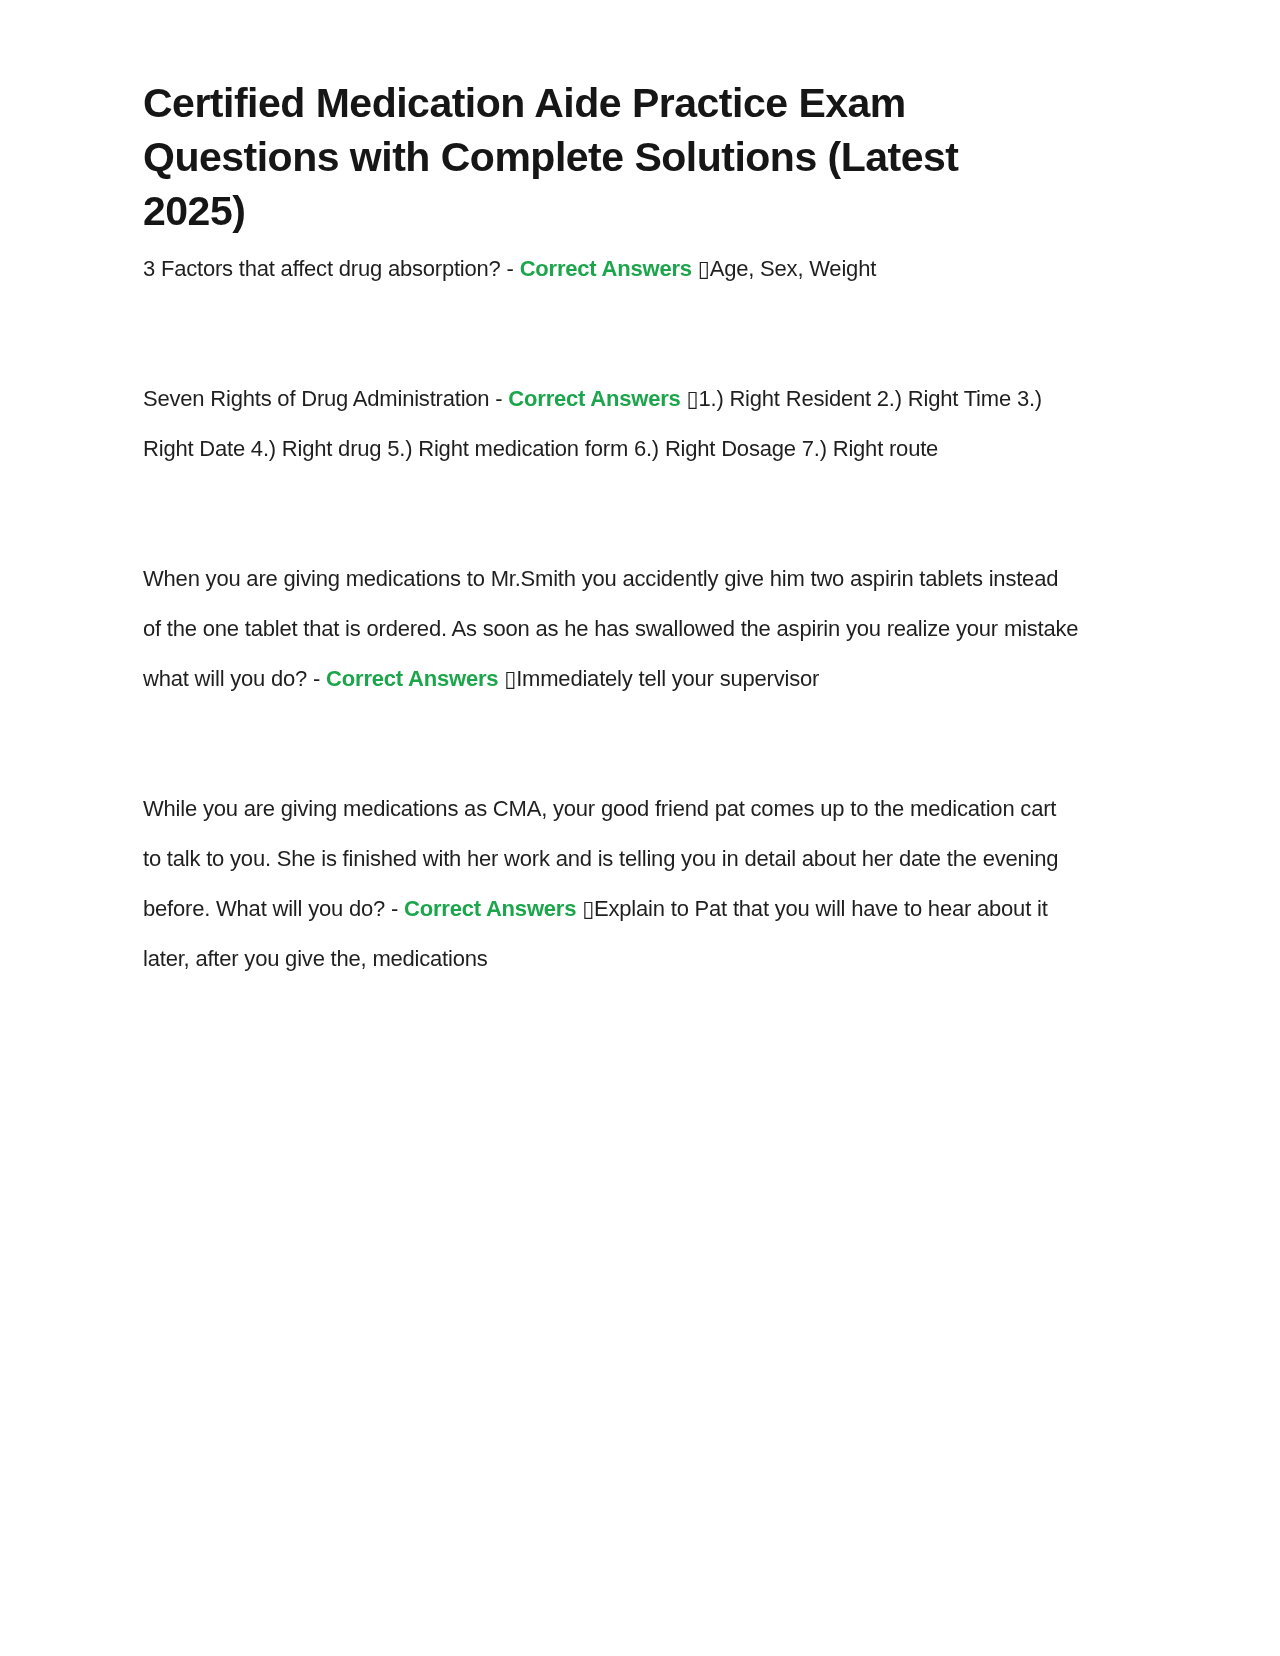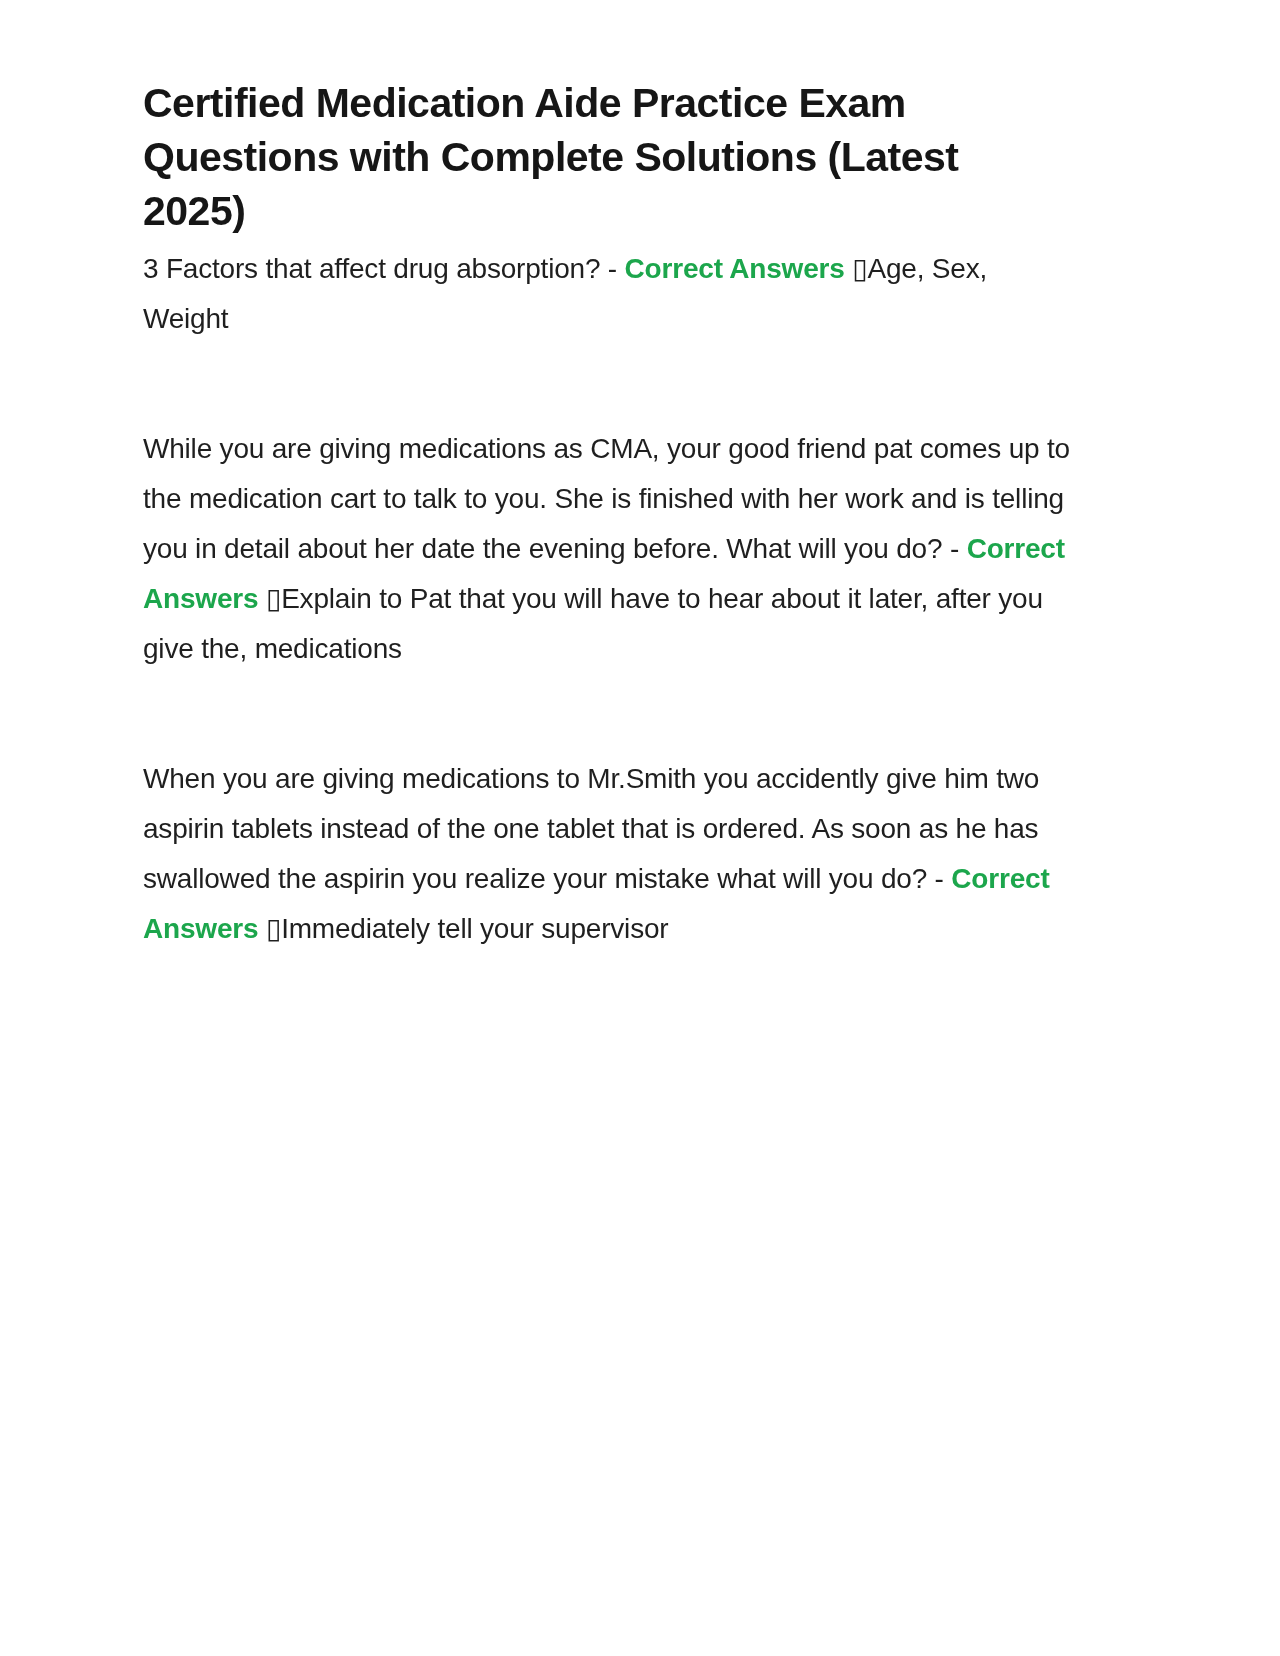--- a/index.html
+++ b/index.html
@@ -24,21 +24,21 @@
     font-size: 41px;
     line-height: 54px;
     font-weight: 700;
     color: #161616;
     letter-spacing: -0.5px;
     font-family: "Liberation Sans", "DejaVu Sans", sans-serif;
   }
   .qa {
     margin: 0 0 80px 0;
     max-width: 937px;
-    font-size: 28px;
+    font-size: 22px;
     line-height: 50px;
     font-weight: 400;
     color: #1f1f1f;
     letter-spacing: -0.2px;
   }
   .qa:last-child {
     margin-bottom: 0;
   }
   .ans-label {
     font-weight: 700;
@@ -51,27 +51,32 @@
 <div class="page">
 
   <h1 class="doc-title">Certified Medication Aide Practice Exam Questions with Complete Solutions (Latest 2025)</h1>
 
   <p class="qa">
     <span>3 Factors that affect drug absorption? -</span>
     <span class="ans-label">Correct Answers</span>
     <span>▯Age, Sex, Weight</span>
   </p>
 
+  <p class="qa">
+    <span>Seven Rights of Drug Administration -</span>
+    <span class="ans-label">Correct Answers</span>
+    <span>▯1.) Right Resident 2.) Right Time 3.) Right Date 4.) Right drug 5.) Right medication form 6.) Right Dosage 7.) Right route</span>
+  </p>
 
+
+  <p class="qa">
+    <span>When you are giving medications to Mr.Smith you accidently give him two aspirin tablets instead of the one tablet that is ordered. As soon as he has swallowed the aspirin you realize your mistake what will you do? -</span>
+    <span class="ans-label">Correct Answers</span>
+    <span>▯Immediately tell your supervisor</span>
+  </p>
 
   <p class="qa">
     <span>While you are giving medications as CMA, your good friend pat comes up to the medication cart to talk to you. She is finished with her work and is telling you in detail about her date the evening before. What will you do? -</span>
     <span class="ans-label">Correct Answers</span>
     <span>▯Explain to Pat that you will have to hear about it later, after you give the, medications</span>
   </p>
 
-  <p class="qa">
-    <span>When you are giving medications to Mr.Smith you accidently give him two aspirin tablets instead of the one tablet that is ordered. As soon as he has swallowed the aspirin you realize your mistake what will you do? -</span>
-    <span class="ans-label">Correct Answers</span>
-    <span>▯Immediately tell your supervisor</span>
-  </p>
-
 </div>
 
 </body></html>

